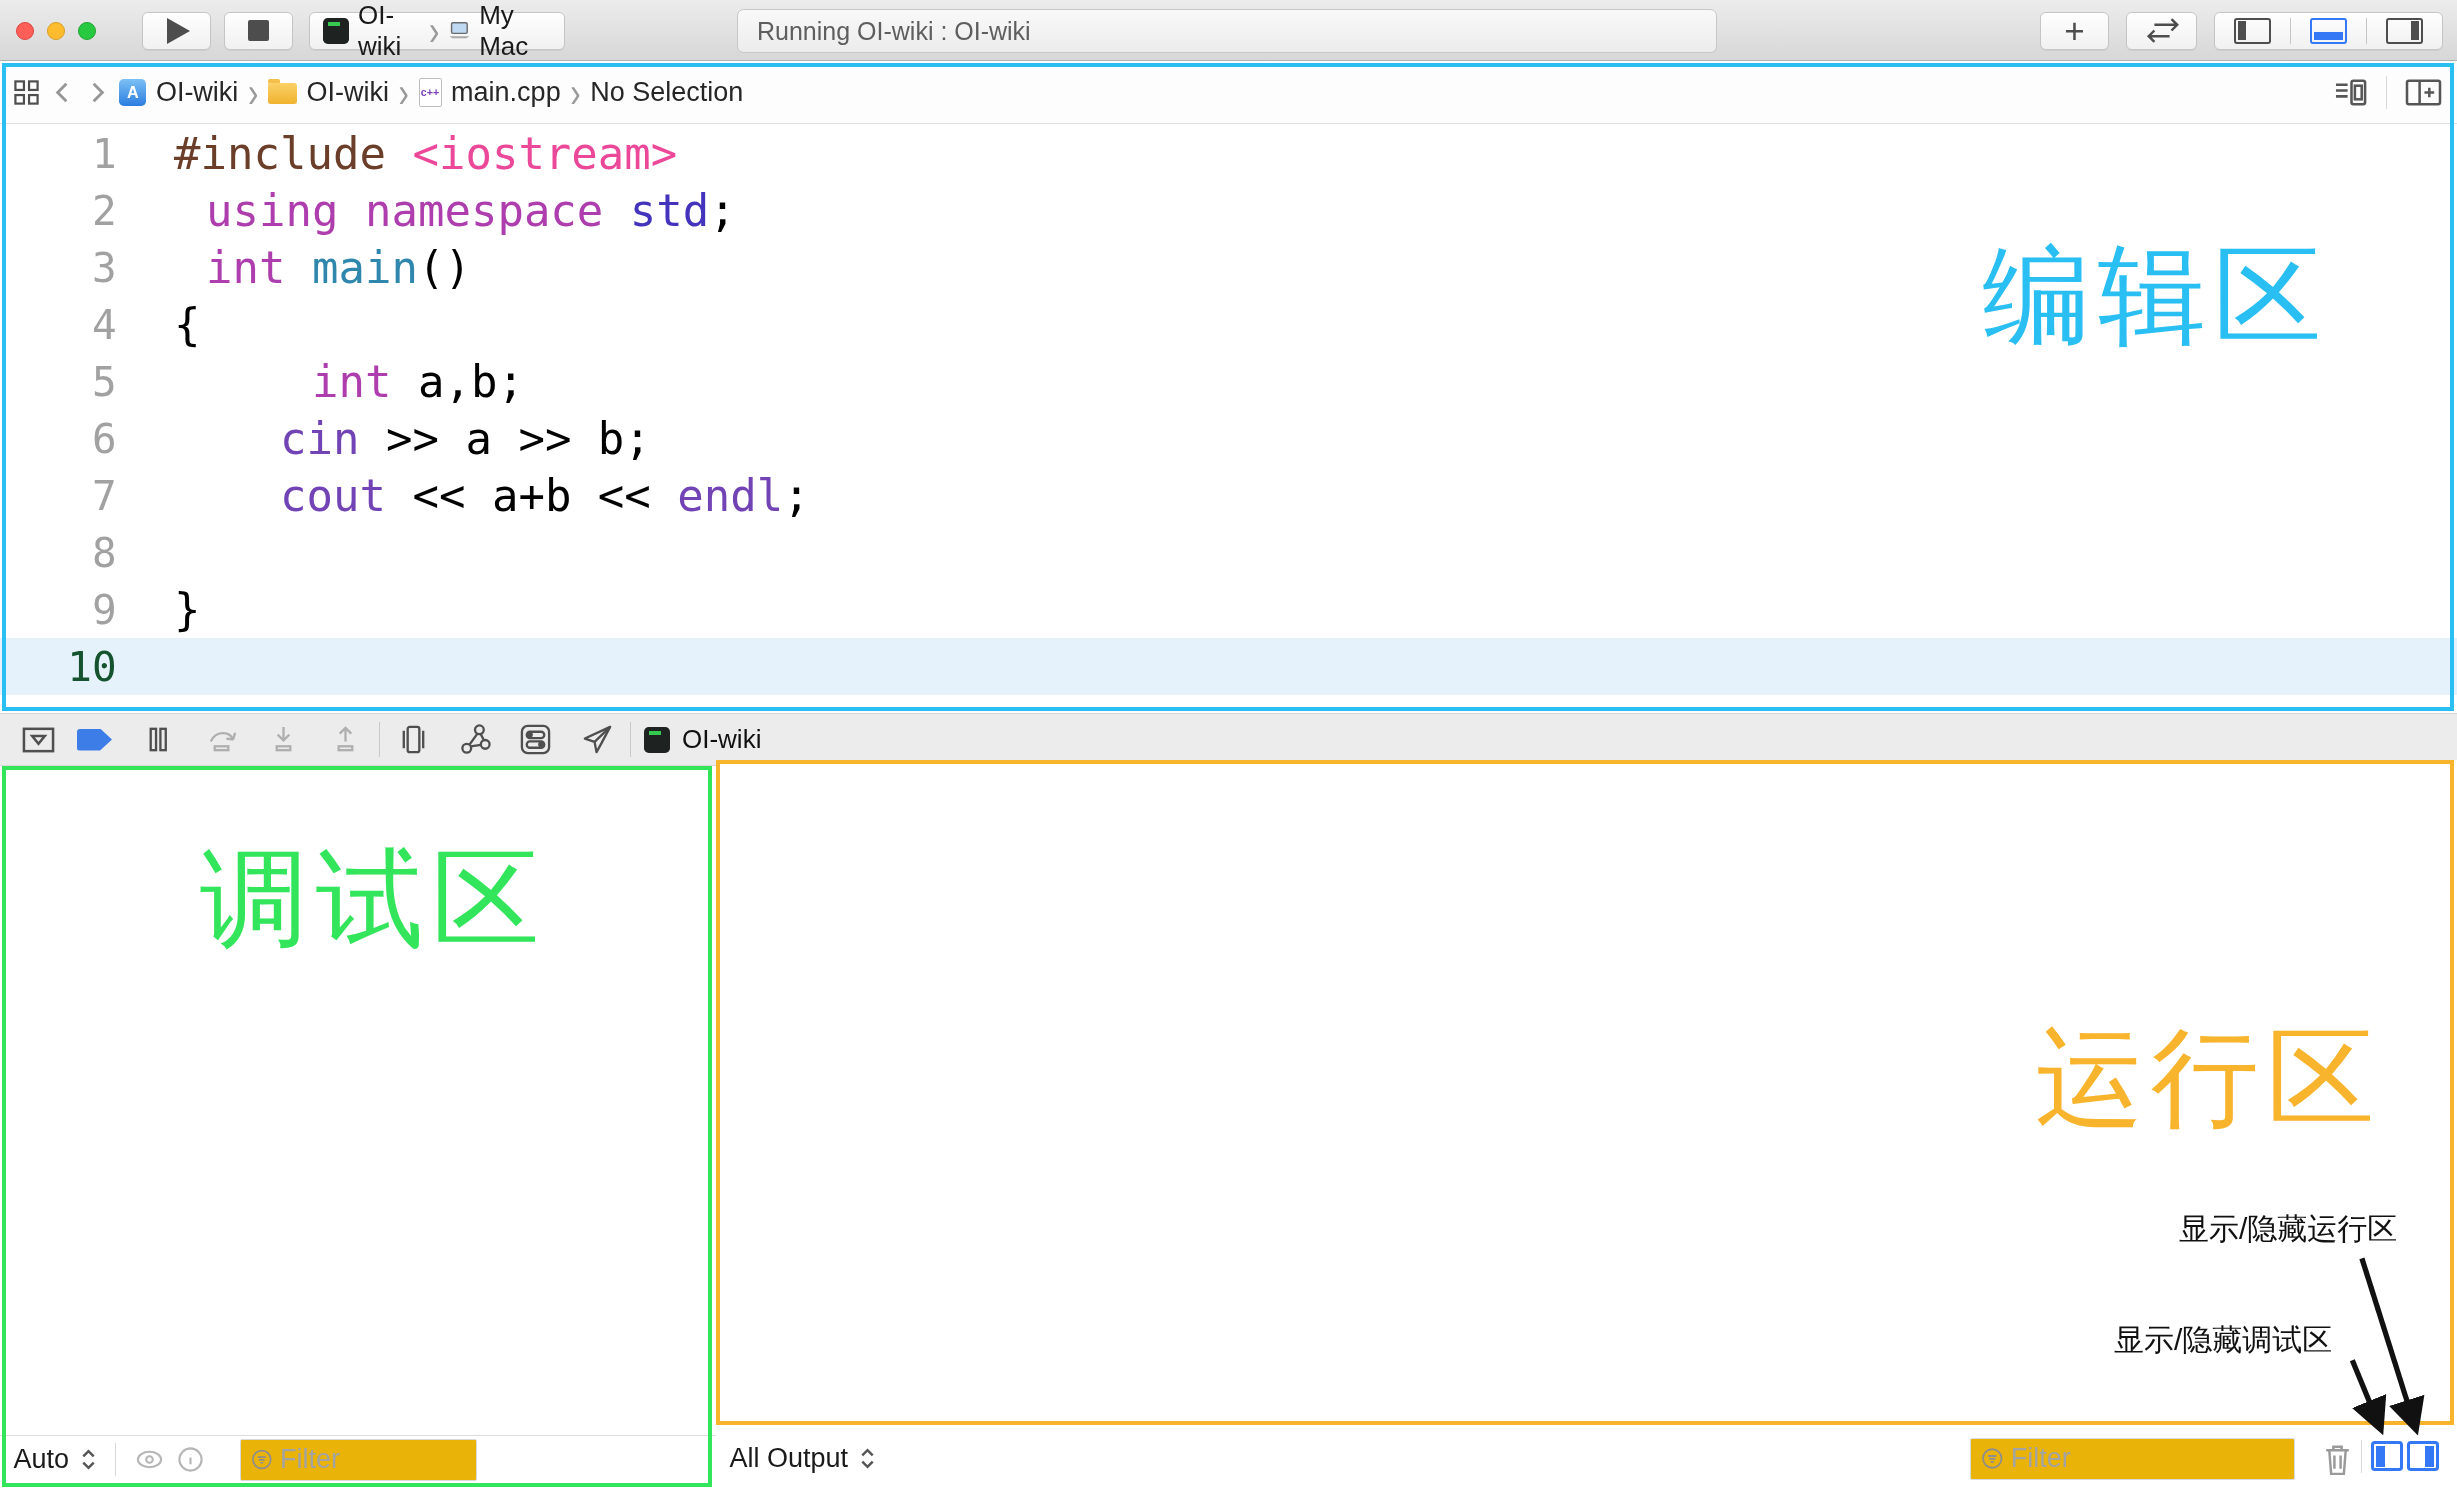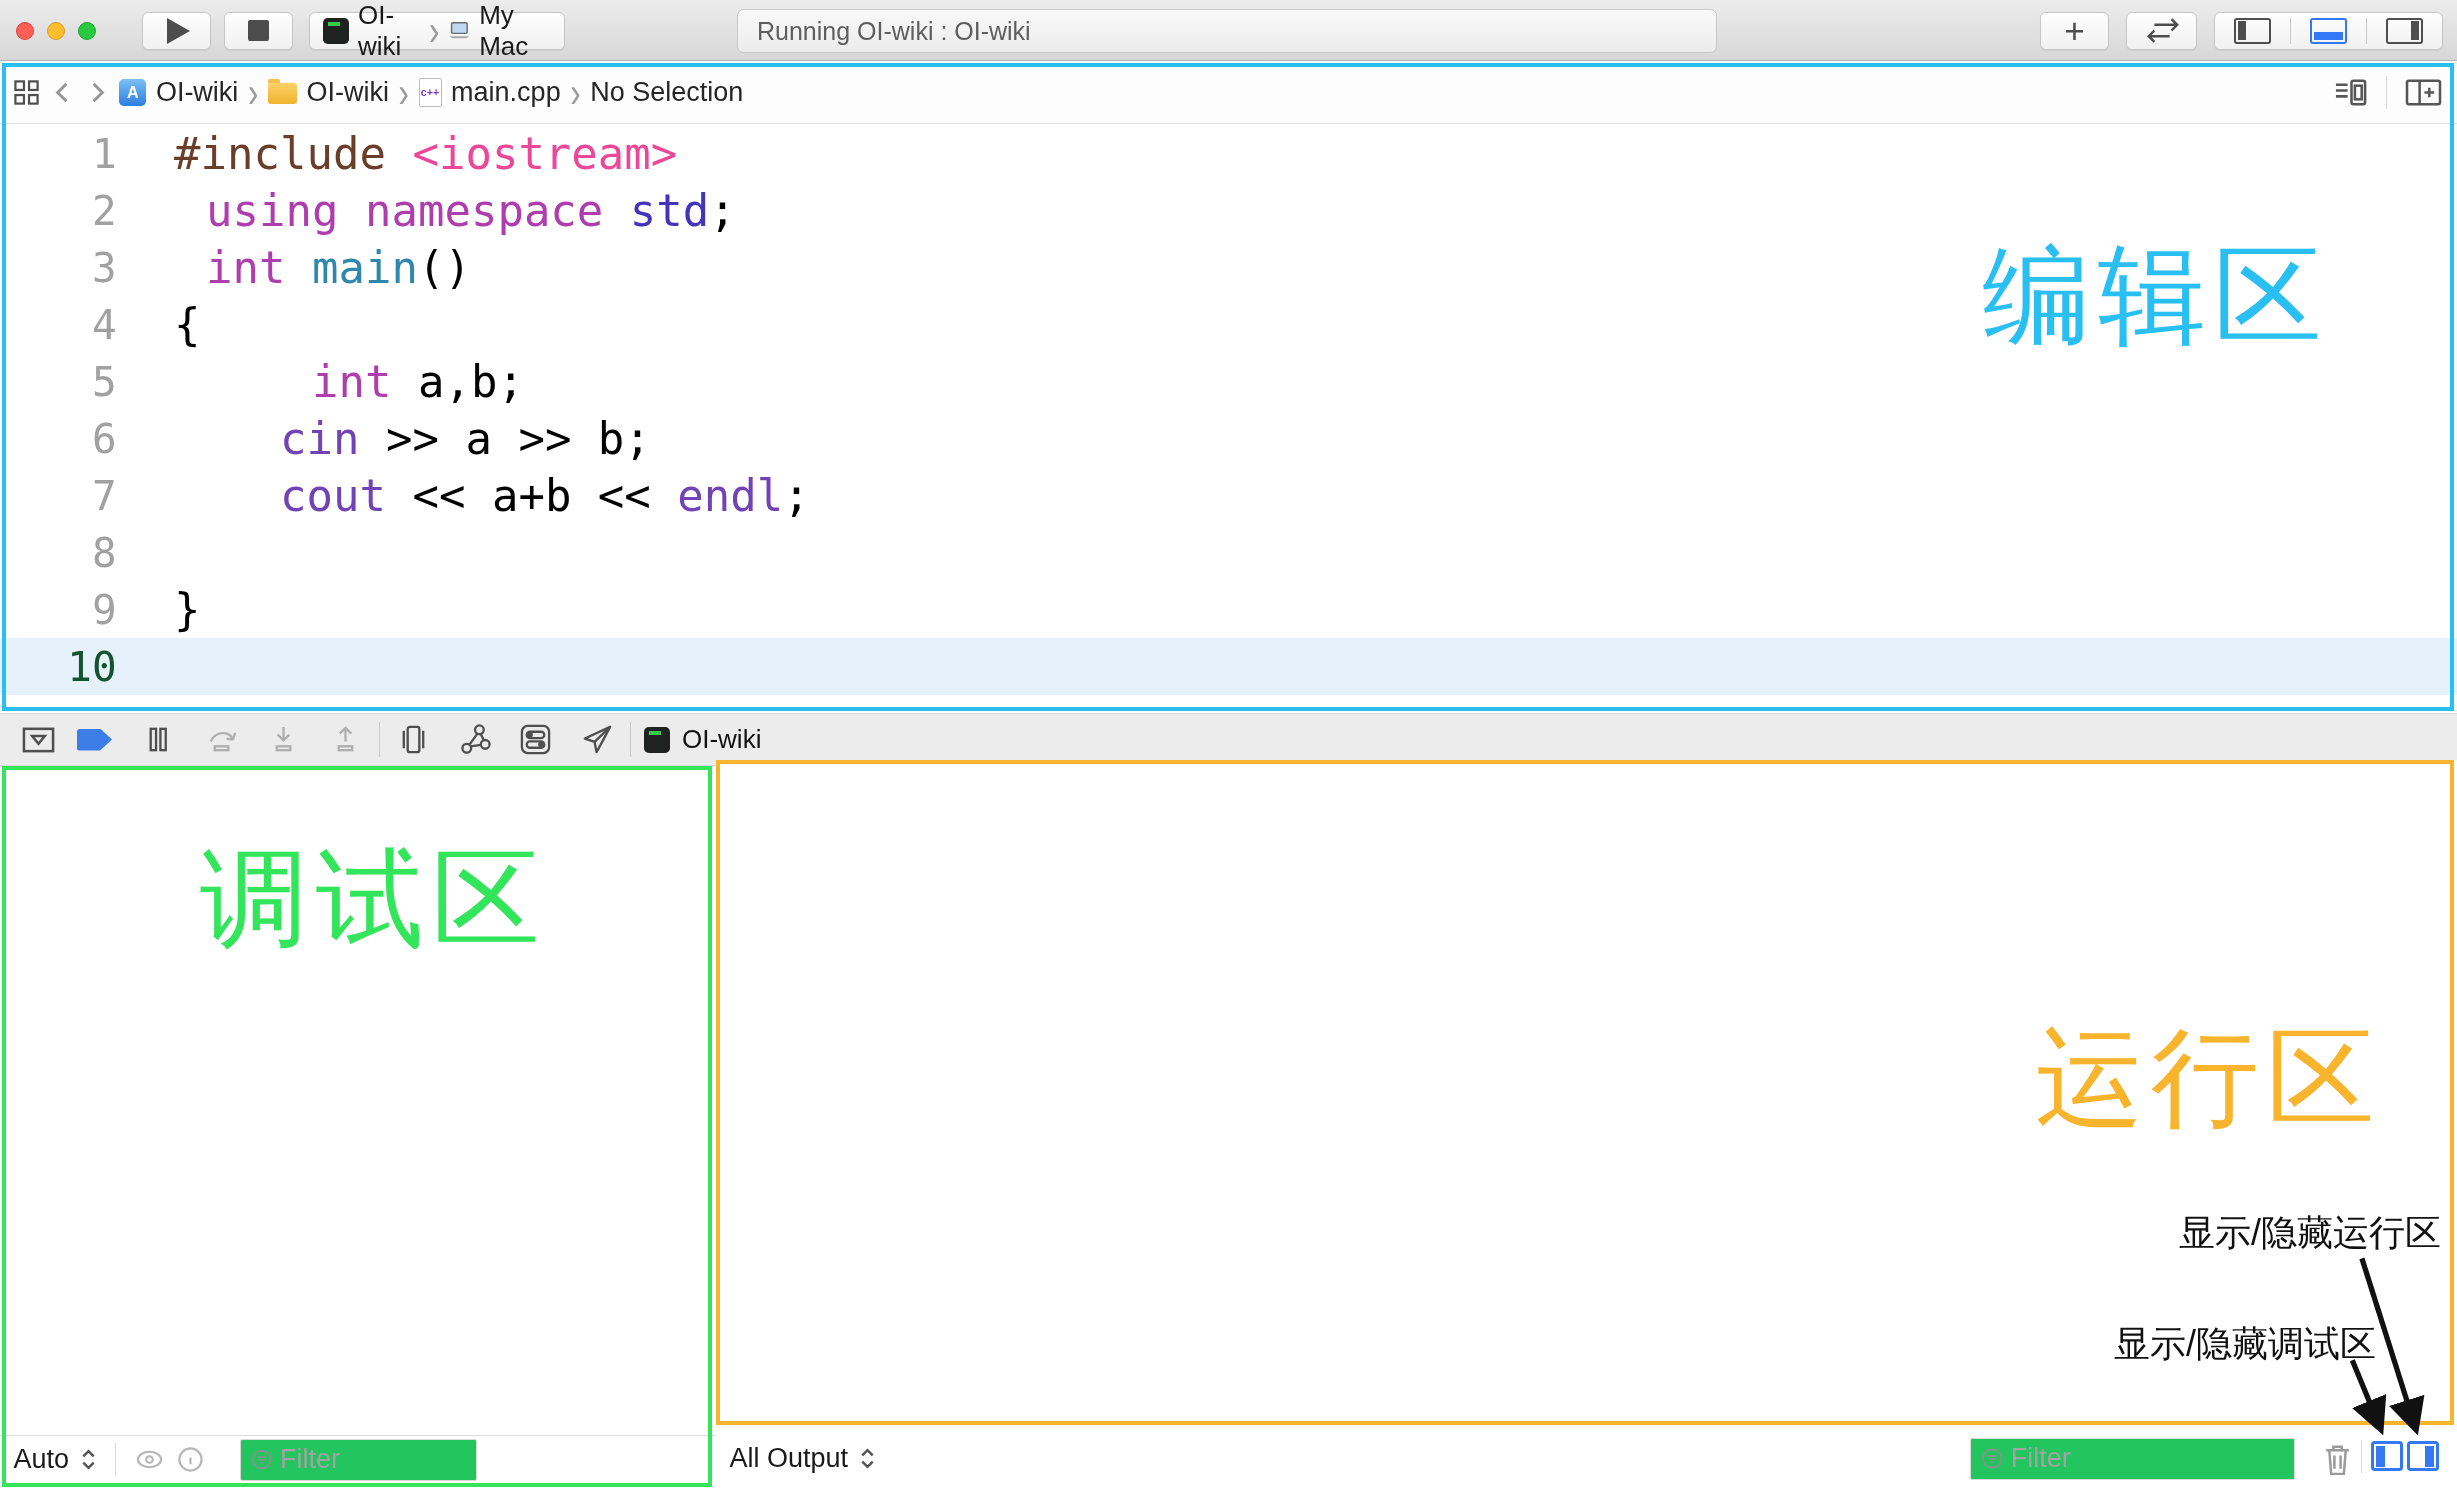--- a/index.html
+++ b/index.html
@@ -88,42 +88,42 @@
   .bp-glyph { width:35px; height:22px; background:#3D7DE8; clip-path:polygon(0 0,66% 0,100% 50%,66% 100%,0 100%); border-radius:2.9px; }
   .proc-label { font-size:26px; color:#111; margin-left:11.5px; }
 
   
   .debug-pane { left:0; top:766px; width:716px; height:723px; background:#fff; }
   .console-pane { left:716px; top:760px; width:1742px; height:729px; background:#fff; }
   .pane-bar { position:absolute; display:flex; align-items:center; font-size:27px; color:#1A1A1A; }
   .debug-pane-bar { left:0; top:1435px; width:716px; height:48px; border-top:1px solid #DDD; background:#fff; padding-left:13.4px; gap:9.6px; }
   .console-bar { left:716px; top:1428px; width:1742px; height:61px; background:#fff; padding-left:13.4px; gap:9.6px; }
   .filter-field {
-    position:absolute; height:42px; border:1px solid #D9D9D9; background:#22c55e;
+    position:absolute; height:42px; border:1px solid #D9D9D9; background:#eab308;
     border-radius:2px; display:flex; align-items:center; padding:0 9.6px; gap:7.7px;
   }
   .filter-field input { border:none; background:transparent; outline:none; font-size:27px; color:#333; width:100%; font-family:"Liberation Sans",sans-serif; }
   .filter-field input::placeholder { color:#A3A3A3; }
   .lbar-filter { left:240px; top:2.9px; width:237px; }
   .cbar-filter { left:1254px; top:9.6px; width:325px; }
   .toggle-glyph { width:32px; height:30px; border:3.8px solid #3478F6; border-radius:3.8px; position:relative; }
   .toggle-glyph .bar { position:absolute; top:1.9px; bottom:1.9px; width:9.6px; background:#3478F6; }
   .toggle-glyph.varbar .bar { left:1.9px; }
   .toggle-glyph.conbar .bar { right:1.9px; }
 
   
   .ov { position:absolute; pointer-events:none; }
   .ov-editor { left:1.9px;  top:63px;  width:2452px; height:648px; border:4.8px solid #29BFF2; }
   .ov-debug  { left:1.9px;  top:766px; width:710px;  height:721px; border:4.8px solid #33E55B; }
   .ov-run    { left:716px; top:760px; width:1738px; height:665px; border:4.8px solid #F7B42C; }
   .big-label { position:absolute; pointer-events:none; font-size:108px; letter-spacing:7.7px; line-height:1; }
   .lbl-editor { left:1982px; top:242px; color:#29BFF2; }
   .lbl-debug  { left:200px;  top:845px; color:#33E55B; }
   .lbl-run    { left:2035px; top:1024px; color:#F7B42C; }
-  .note { position:absolute; pointer-events:none; font-size:36px; color:#111;text-align:center; }
+  .note { position:absolute; pointer-events:none; font-size:30px; color:#111;text-align:center; }
   .note-run   { left:2179px; top:1209px; }
   .note-debug { left:2114px; top:1320px; }
   .arrows { position:absolute; left:0; top:0; pointer-events:none; }
 </style>
 </head>
 <body>
 
 <div class="screen">
 
   <div class="abs titlebar">

